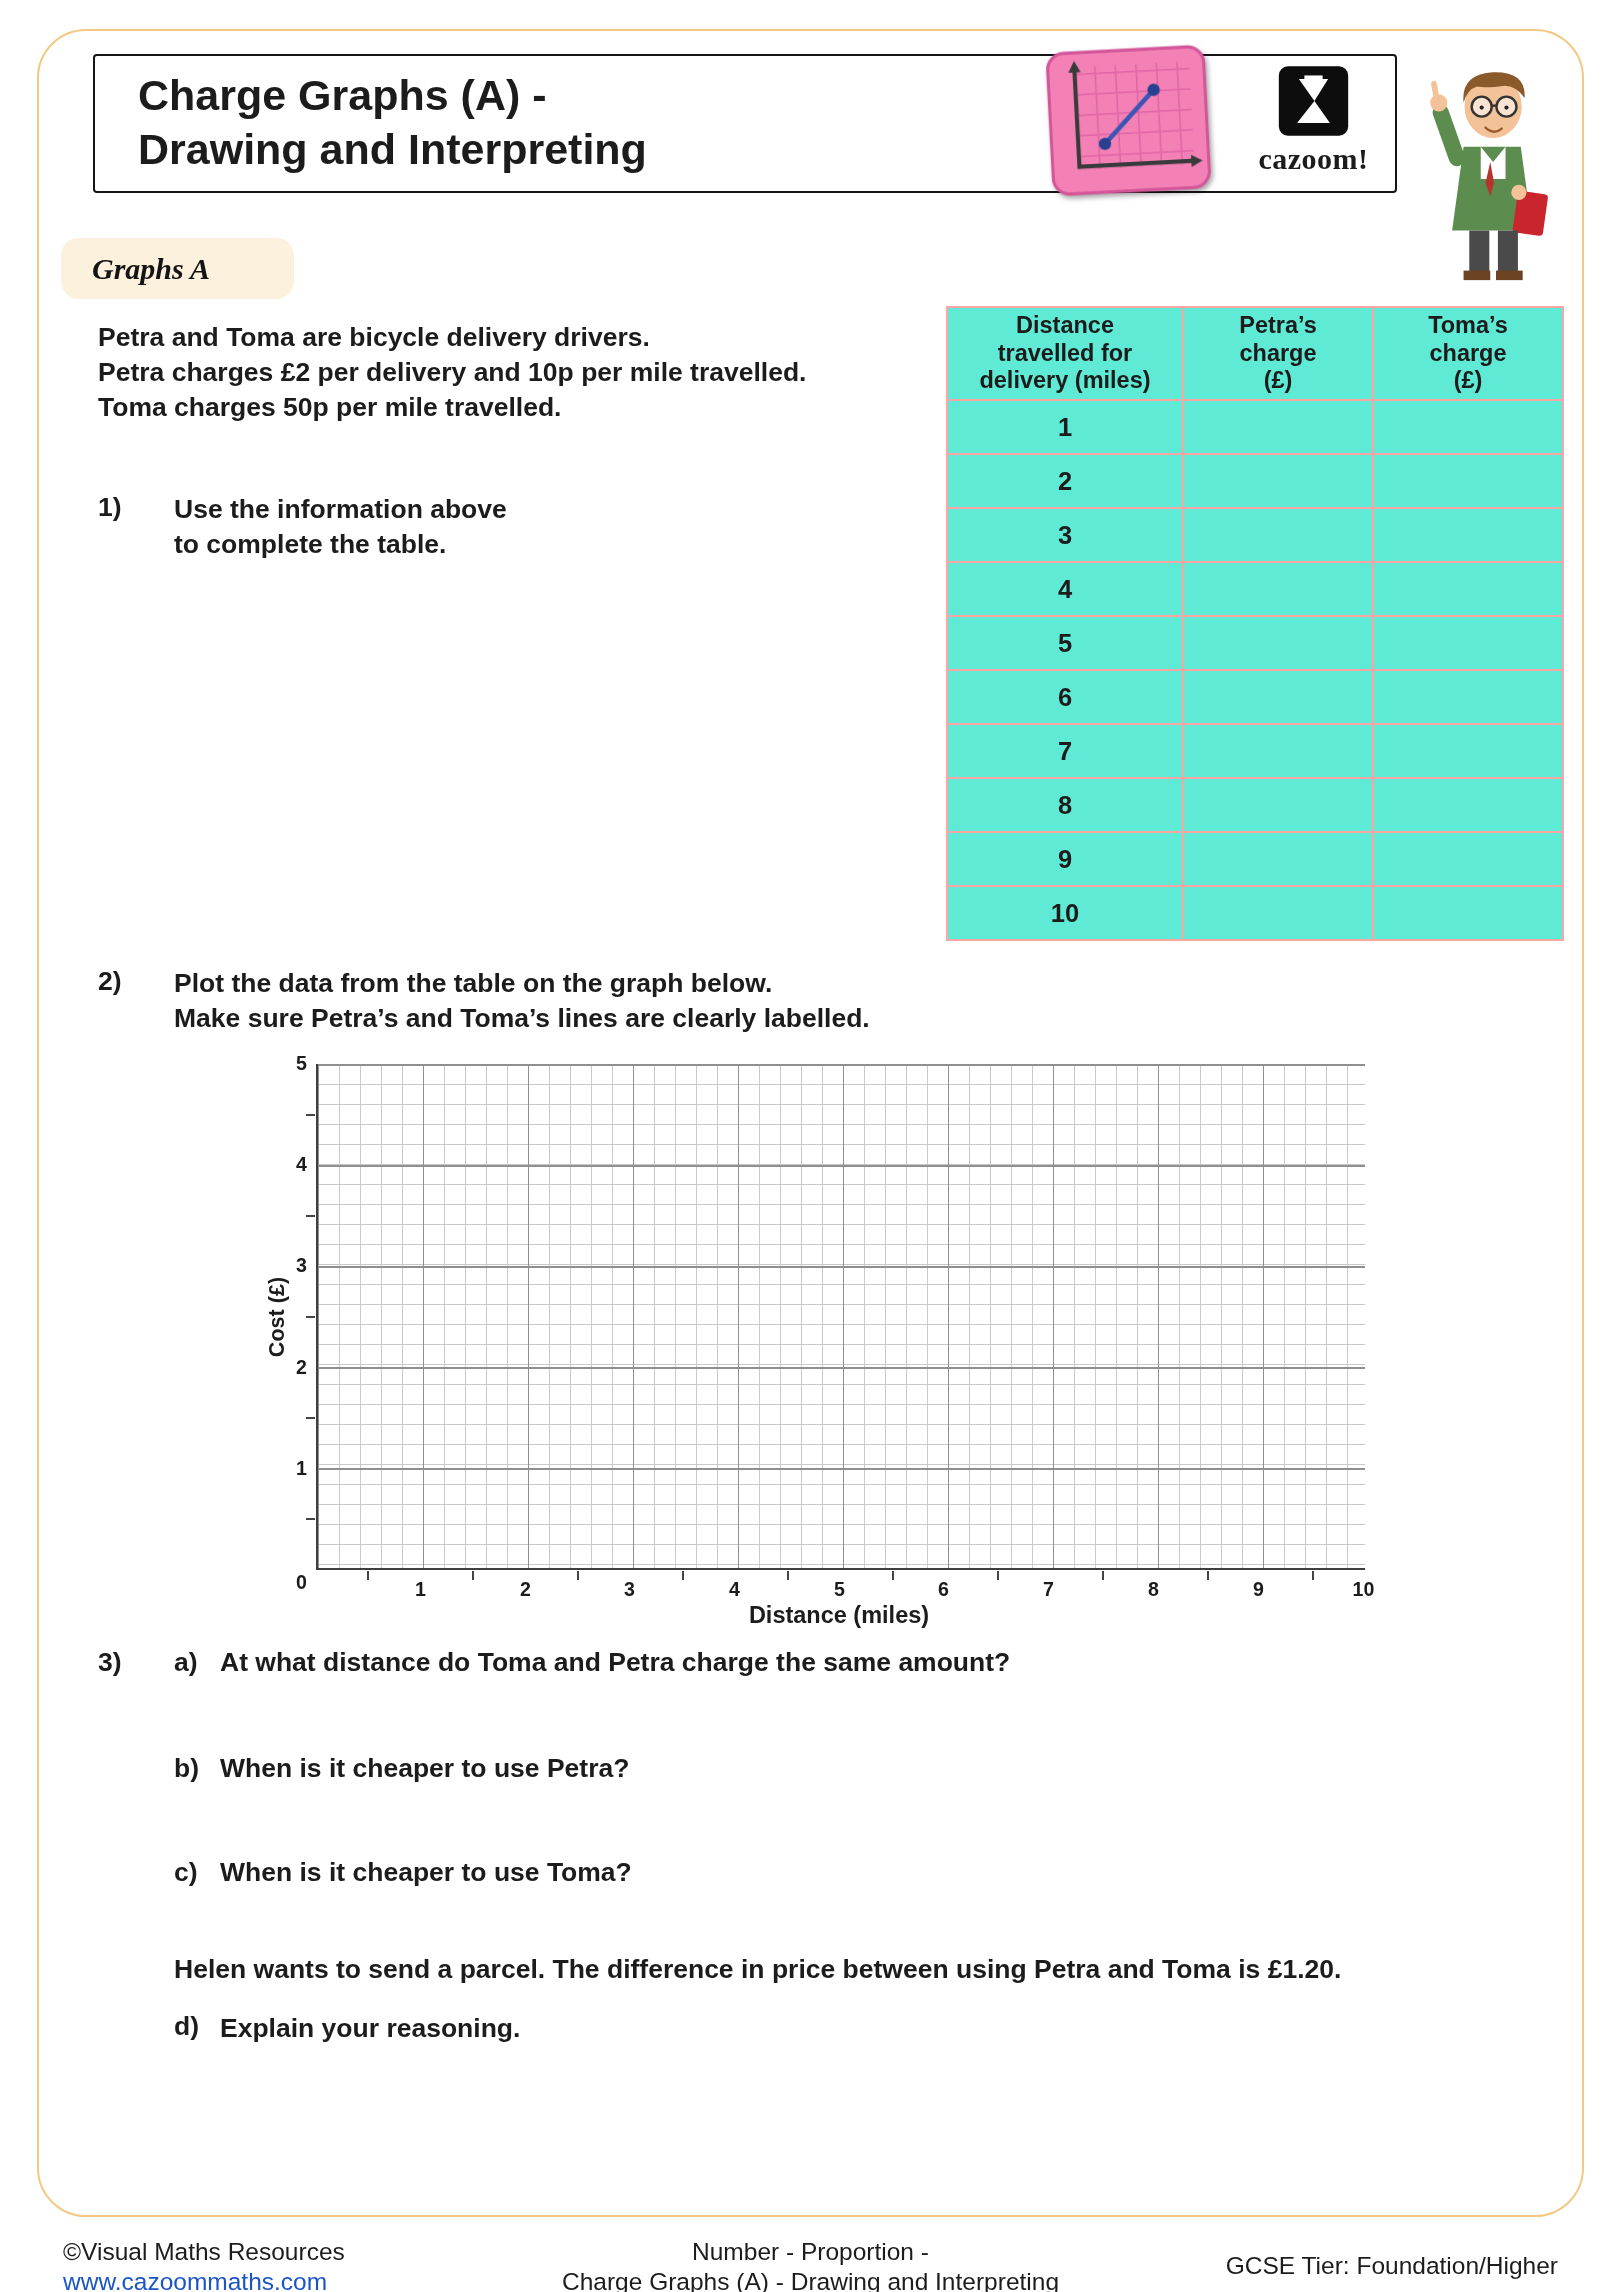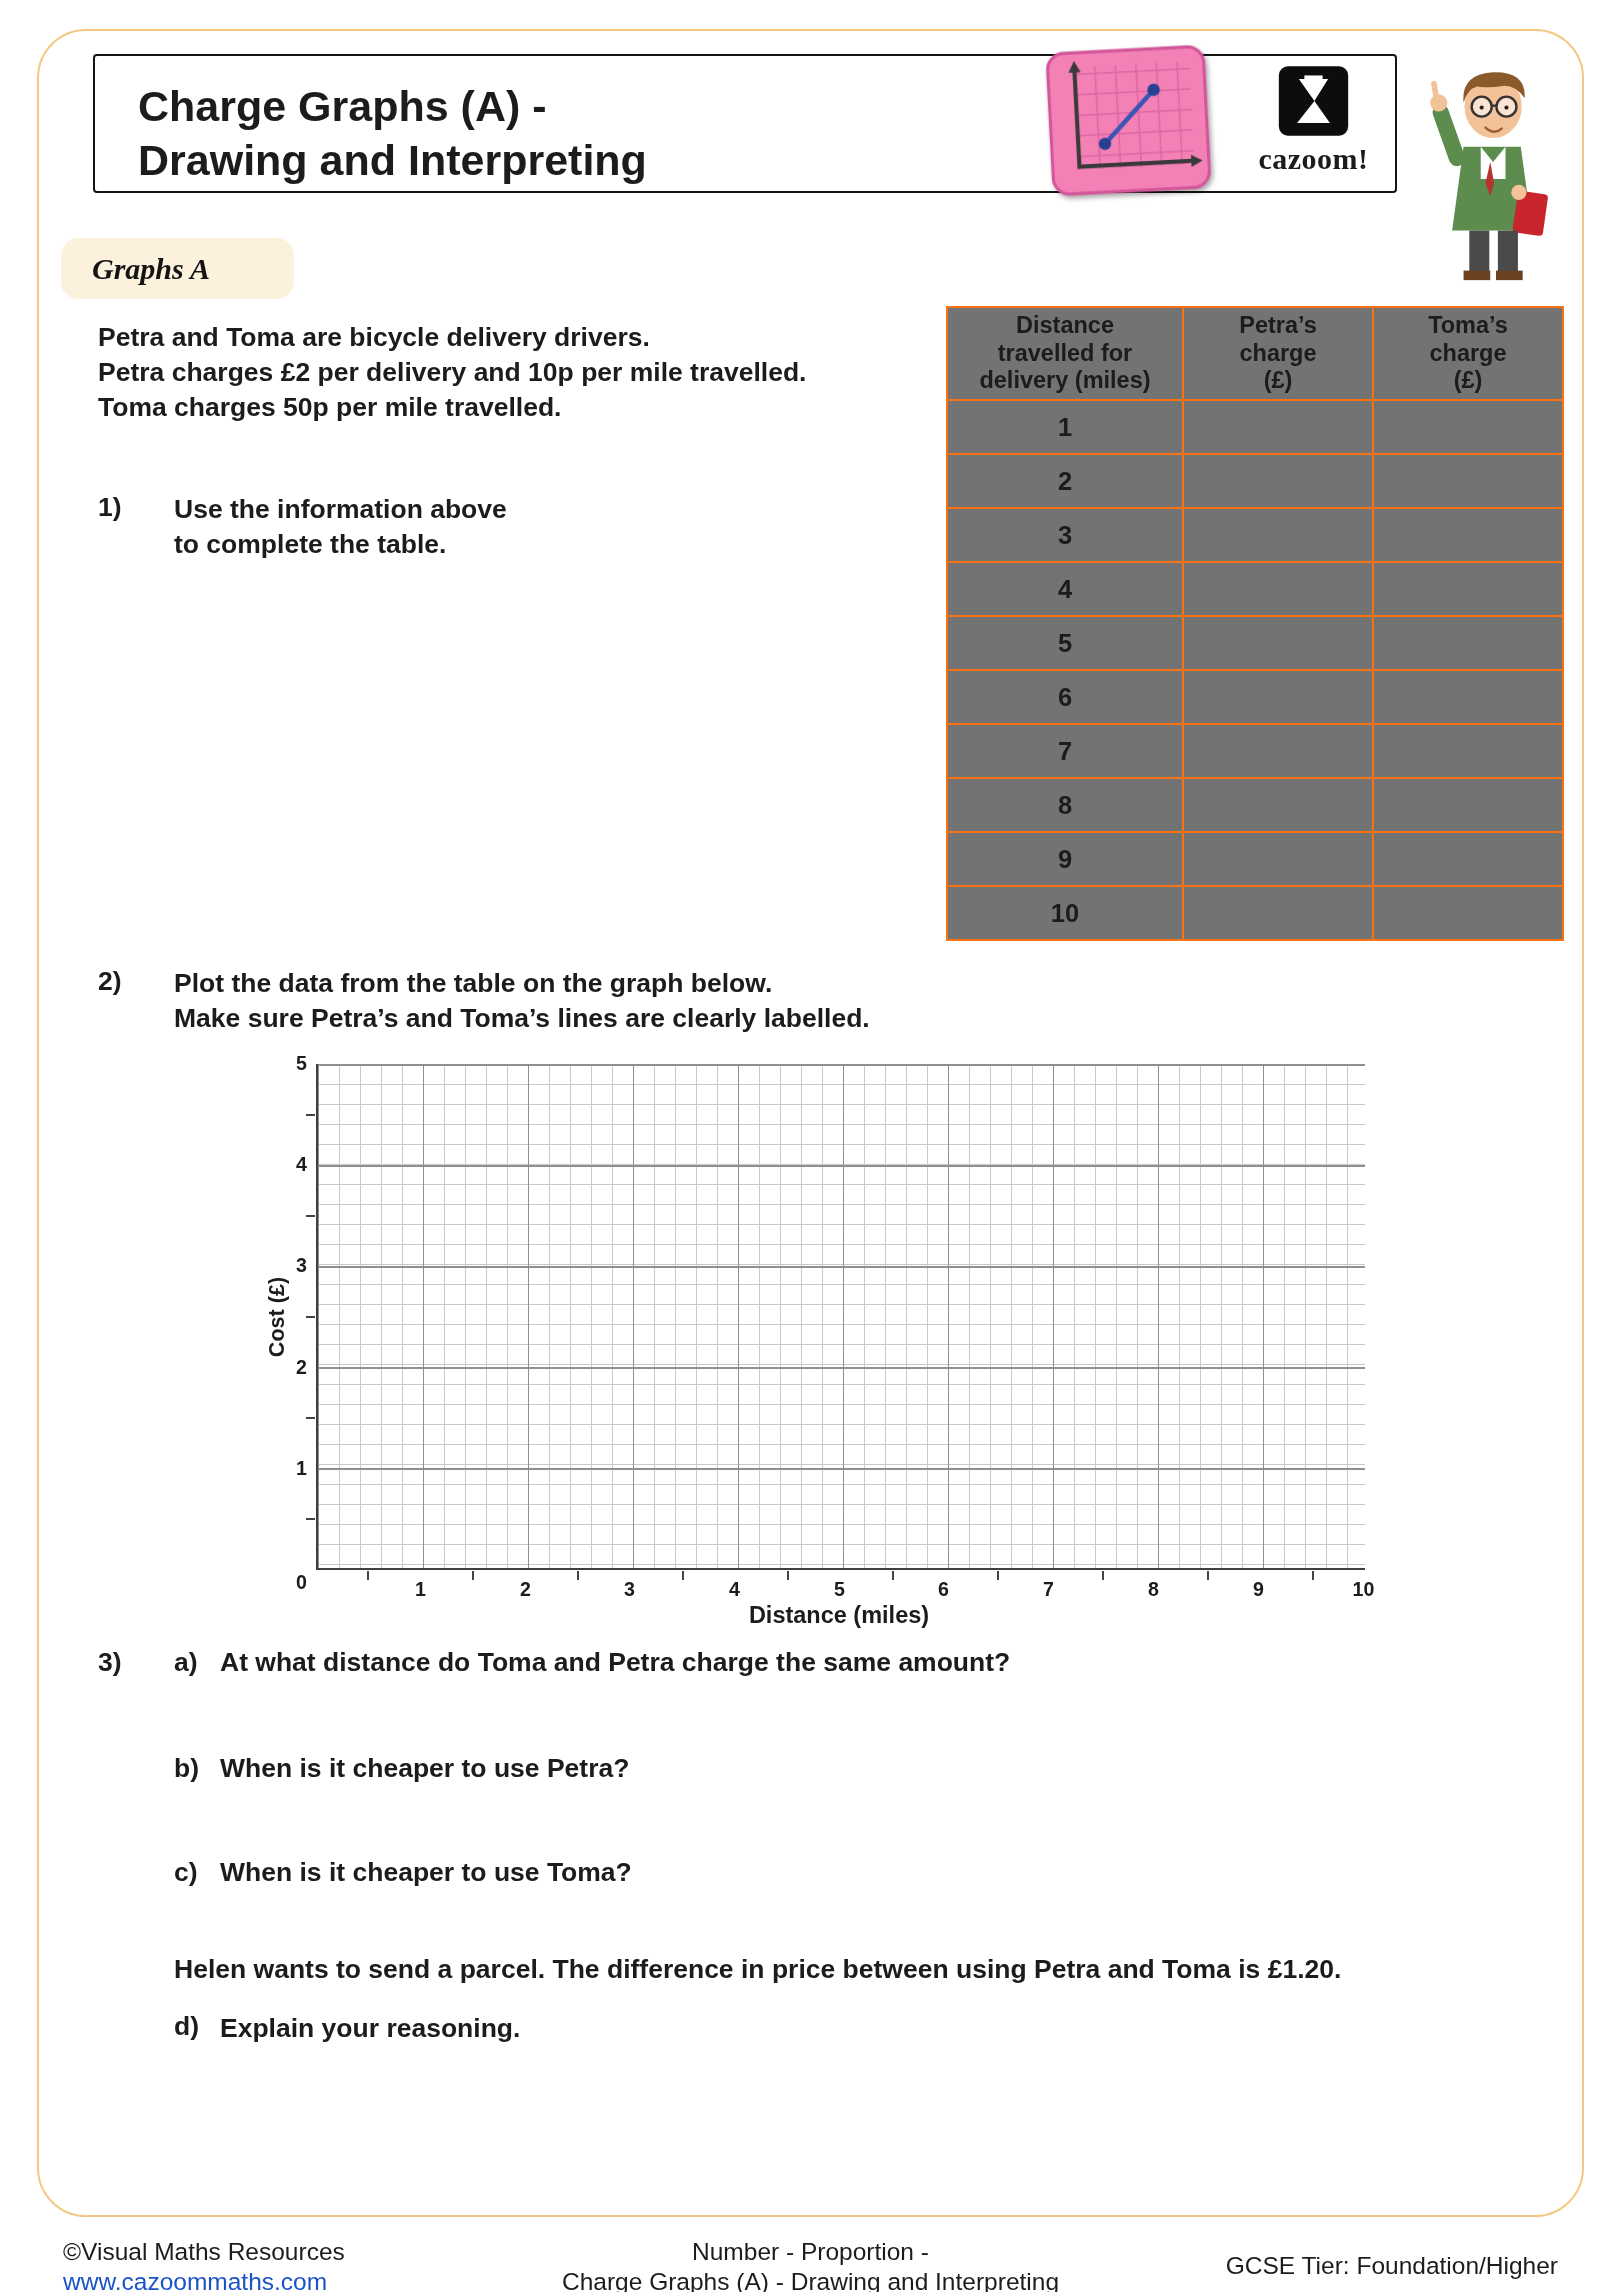--- a/index.html
+++ b/index.html
@@ -10,21 +10,21 @@
   }
   .frame {
     position:absolute; left:37px; top:29px; width:1547px; height:2188px;
     border:2.9px solid #f2c883; border-radius:49px;
   }
   
   .header-box {
     position:absolute; left:93px; top:54px; width:1304px; height:139px;
     border:2.9px solid #141414; background:#fff; border-radius:3.9px;
   }
-  .title { position:absolute; left:43px; top:23px; font-size:43px; font-weight:700; line-height:1.26; }
+  .title { position:absolute; left:43px; top:12px; font-size:43px; font-weight:700; line-height:1.26; }
   .chart-sticker {
     position:absolute; left:951px; top:-9.8px; width:165px; height:149px;
     transform:rotate(-3deg); filter:drop-shadow(2.9px 3.9px 2.9px rgba(0,0,0,0.35));
   }
   .brand { position:absolute; left:1155px; top:7.8px; width:127px; text-align:center; }
   .brand-icon { width:73px; height:74px; }
   .brand-text { font-family:"Liberation Serif", serif; font-weight:700; font-size:30px; margin-top:0; letter-spacing:0.5px; }
   .teacher { position:absolute; left:1414px; top:51px; width:143px; height:239px; }
   
   .section-pill {
@@ -35,21 +35,21 @@
   }
   
   .intro { position:absolute; left:98px; top:320px; font-size:26.5px; font-weight:700; line-height:35px; }
   .qnum  { position:absolute; font-size:26.5px; font-weight:700; }
   .qtext { position:absolute; font-size:26.5px; font-weight:700; line-height:35px; }
   
   .charge-table {
     position:absolute; left:946px; top:306px; border-collapse:collapse;
     font-weight:700; text-align:center;
   }
-  .charge-table th, .charge-table td { border:2px solid #f97316; background:#737373; }
+  .charge-table th, .charge-table td { border:2px solid #fca5a5; background:#5eead4; }
   .charge-table th { width:190px; height:93px; font-size:23.5px; line-height:1.18; font-weight:700; vertical-align:middle; }
   .charge-table th.c1 { width:236px; }
   .charge-table td { height:54px; font-size:25.5px; }
   
   .graph-wrap { position:absolute; left:245px; top:1039px; width:1157px; height:613px; }
   .plot-area {
     position:absolute; left:71px; top:24.5px; width:1049px; height:506px;
     border-left:2.5px solid #3f3f3f; border-bottom:2.5px solid #3f3f3f;
     background-image:
       linear-gradient(to right,  #8f8f8f 1.5px, transparent 1.5px),

